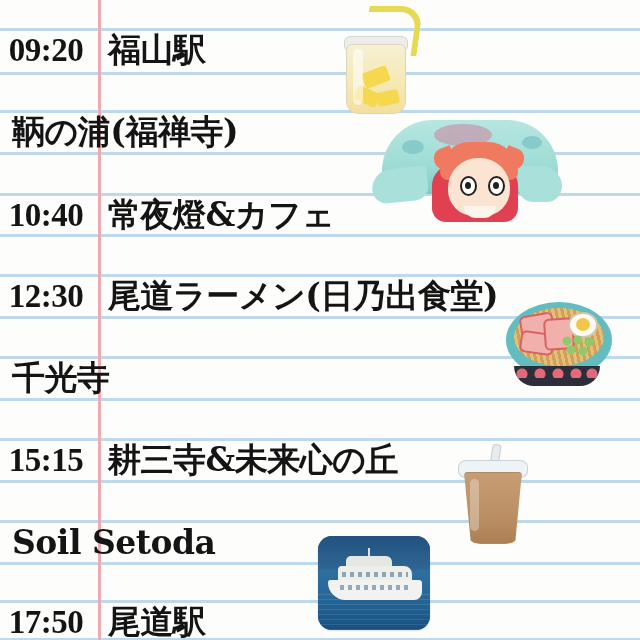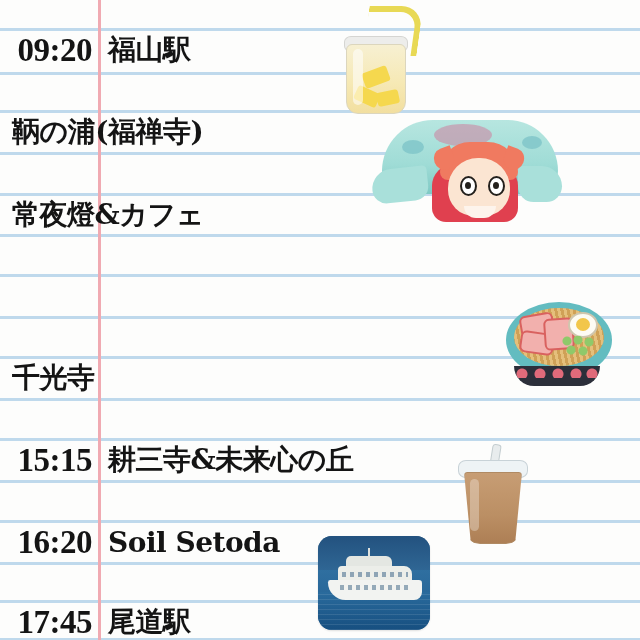--- a/index.html
+++ b/index.html
@@ -53,33 +53,33 @@
     left: 0;
     width: 640px;
     height: 44px;
     display: flex;
     align-items: center;
     white-space: nowrap;
   }
 
   .sched-time {
     width: 96px;
-    text-align: right;
+    text-align: center;
     padding-right: 4px;
     box-sizing: border-box;
     font-size: 33px;
     font-weight: 700;
     color: #141414;
     letter-spacing: -0.5px;
     font-family: "Liberation Serif", "DejaVu Serif", serif;
   }
 
   .sched-title {
     padding-left: 12px;
-    font-size: 28px;
+    font-size: 33px;
     font-weight: 700;
     color: #141414;
     font-family: "DejaVu Serif", "Liberation Serif", serif;
     letter-spacing: -0.5px;
   }
 
   
   .sticker {
     position: absolute;
   }
@@ -416,35 +416,39 @@
 
   <div class="rows-layer" id="rows-layer">
       <div class="sched-row" style="top: 28px;">
         <div class="sched-time">09:20</div>
         <div class="sched-title">福山駅</div>
       </div>
       <div class="sched-row" style="top: 110px;">
         <div class="sched-title">鞆の浦(福禅寺)</div>
       </div>
       <div class="sched-row" style="top: 193px;">
+        <div class="sched-time">10:40</div>
         <div class="sched-title">常夜燈&amp;カフェ</div>
+      </div>
+      <div class="sched-row" style="top: 274px;">
+        <div class="sched-time">12:30</div>
+        <div class="sched-title">尾道ラーメン(日乃出食堂)</div>
       </div>
       <div class="sched-row" style="top: 356px;">
         <div class="sched-title">千光寺</div>
       </div>
       <div class="sched-row" style="top: 438px;">
         <div class="sched-time">15:15</div>
         <div class="sched-title">耕三寺&amp;未来心の丘</div>
       </div>
       <div class="sched-row" style="top: 520px;">
-        <div class="sched-time">16:20</div>
         <div class="sched-title">Soil Setoda</div>
       </div>
       <div class="sched-row" style="top: 600px;">
-        <div class="sched-time">17:45</div>
+        <div class="sched-time">17:50</div>
         <div class="sched-title">尾道駅</div>
       </div>
     </div>
 
   <div class="sticker jar-wrap" id="sticker-jar" style="left: 338px; top: 4px;">
     <div class="jar-straw"></div>
     <div class="jar-straw2"></div>
     <div class="jar-lip"></div>
     <div class="jar-body">
       <div class="lemon-slice lemon-a"></div>

